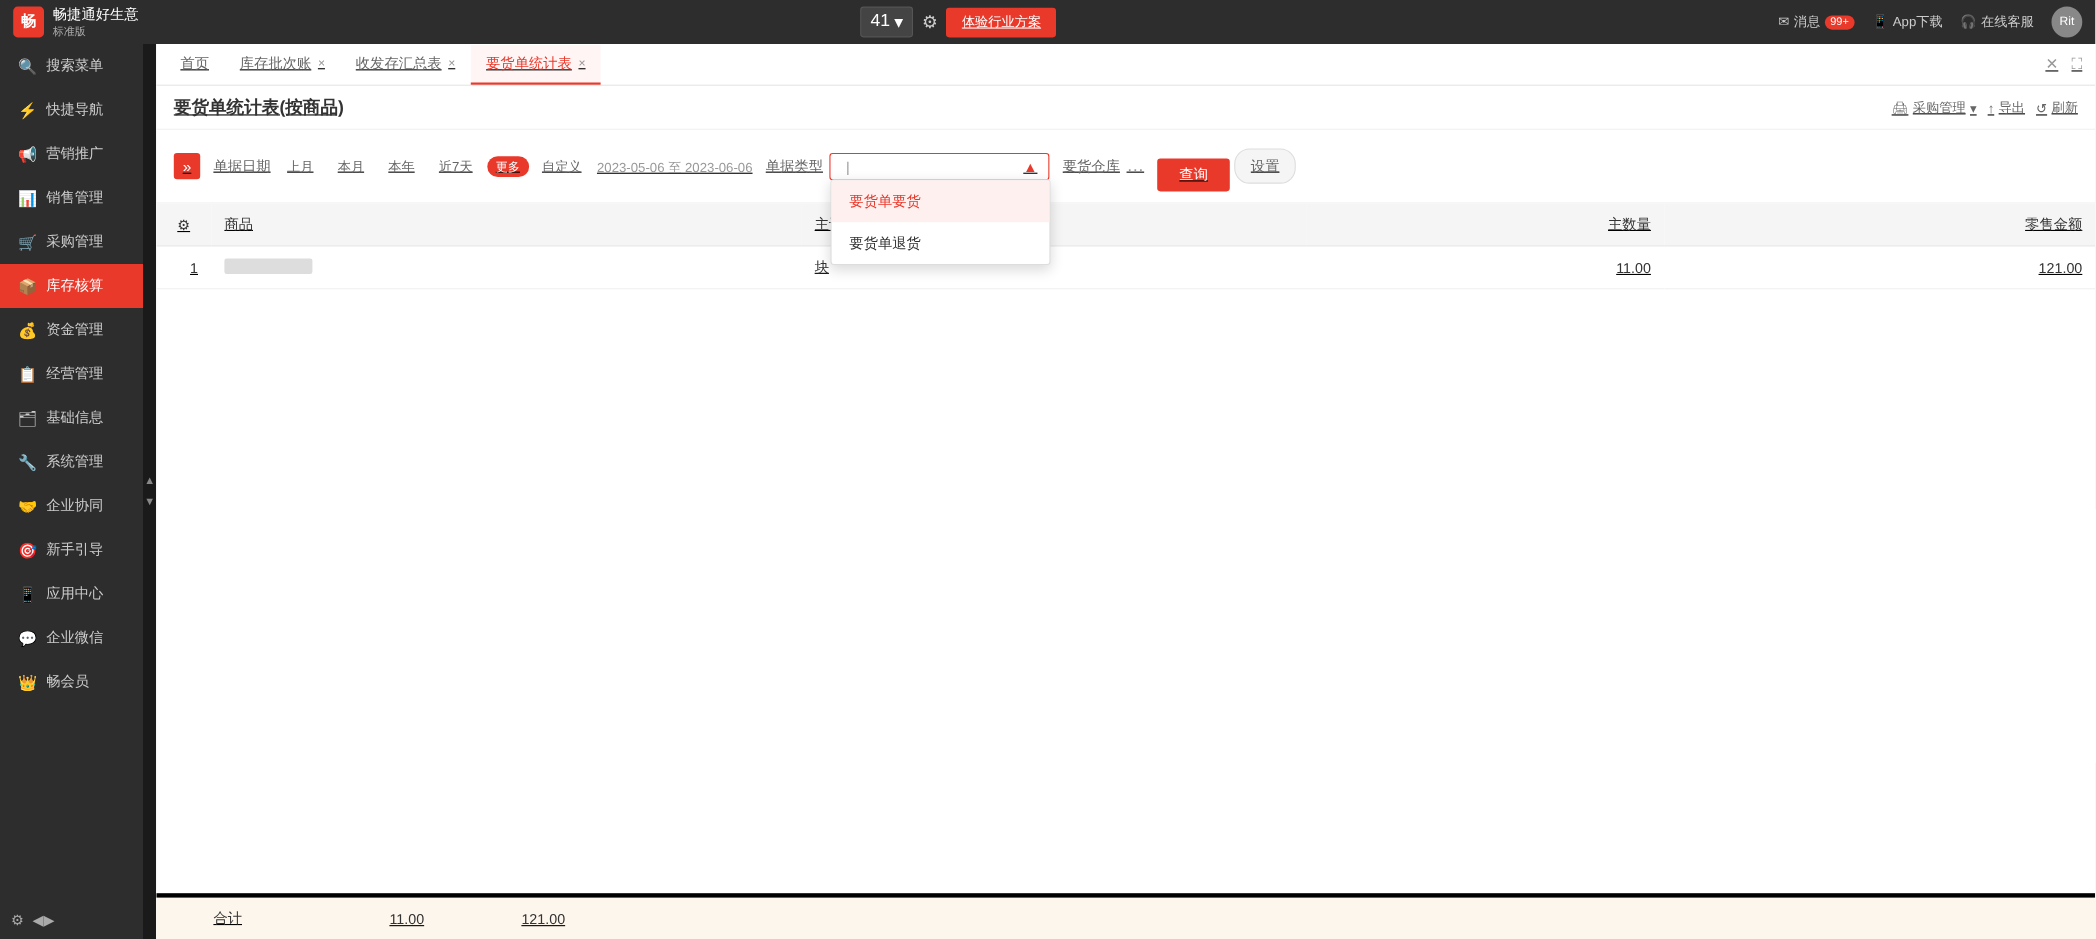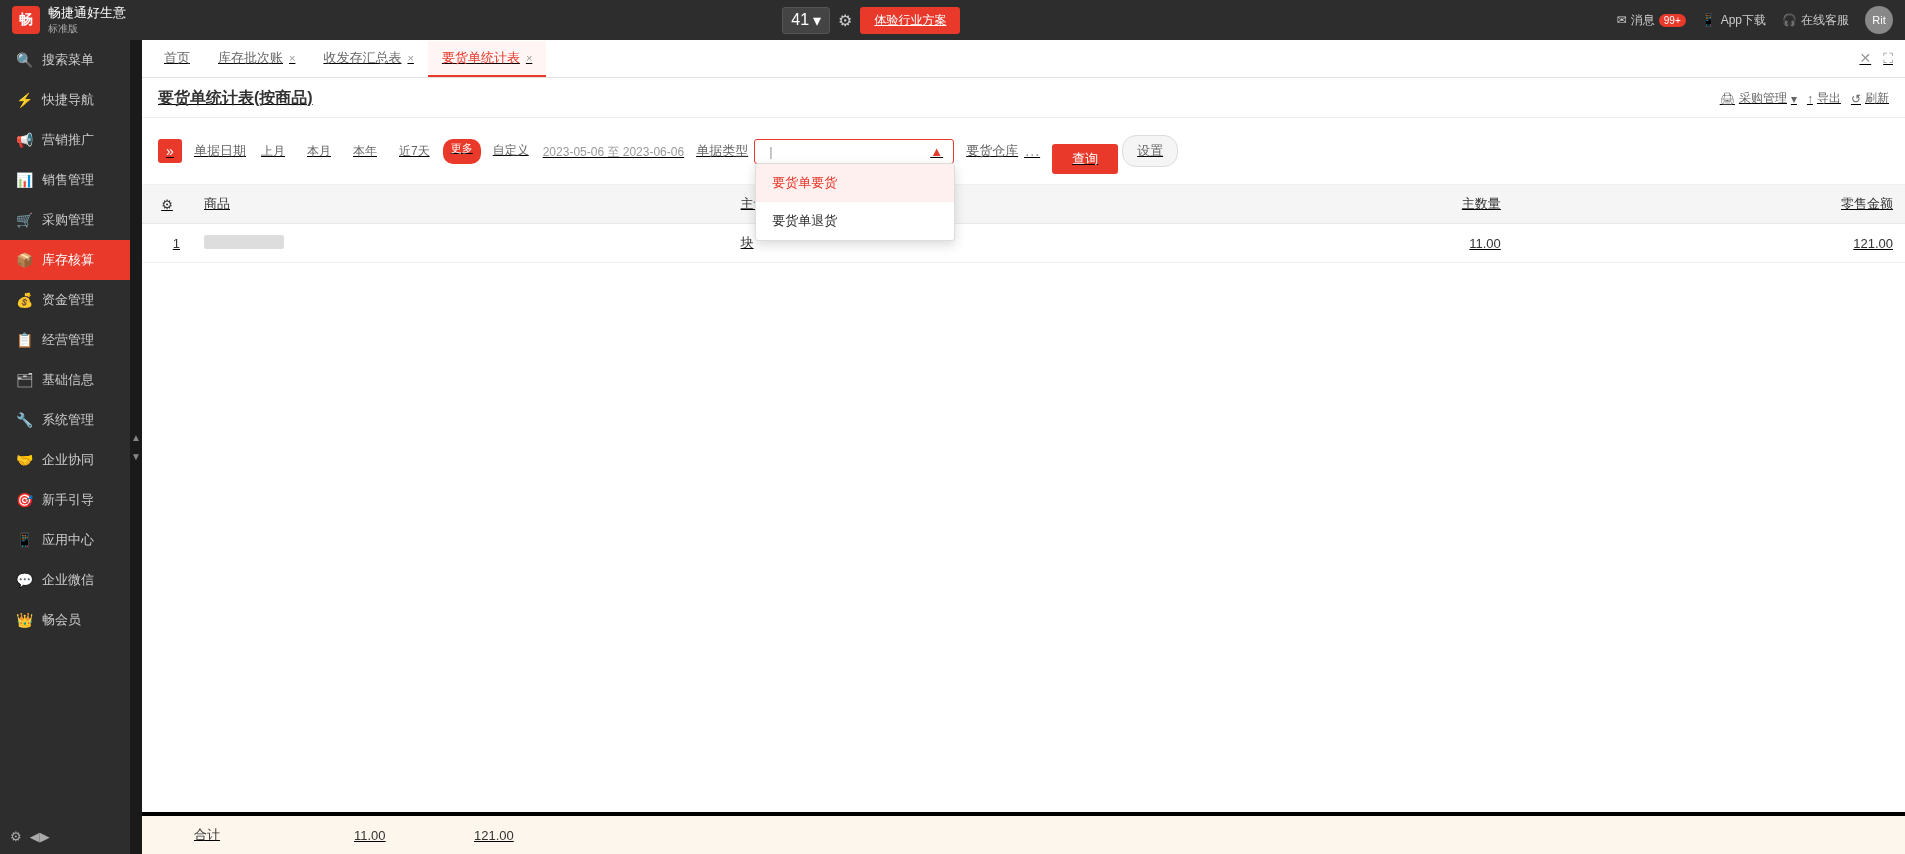--- a/index.html
+++ b/index.html
@@ -56,21 +56,21 @@
     .page-actions { display: flex; align-items: center; gap: 10px; }
     .print-btn { display: flex; align-items: center; gap: 4px; color: #666; font-size: 12px; cursor: pointer; }
     .export-btn { display: flex; align-items: center; gap: 4px; color: #666; font-size: 12px; cursor: pointer; }
     .refresh-btn { display: flex; align-items: center; gap: 4px; color: #666; font-size: 12px; cursor: pointer; }
 
     
     .filter-bar { display: flex; align-items: center; padding: 10px 16px; gap: 12px; border-bottom: 1px solid #f0f0f0; flex-shrink: 0; flex-wrap: wrap; }
     .filter-expand-btn { width: 24px; height: 24px; background: #e8392b; color: #fff; border: none; border-radius: 3px; cursor: pointer; display: flex; align-items: center; justify-content: center; font-size: 14px; }
     .filter-group { display: flex; align-items: center; gap: 6px; }
     .filter-label { color: #666; font-size: 13px; white-space: nowrap; }
-    .date-range-btns { display: flex; gap: 4px; }
+    .date-range-btns { display: flex; align-items: center; gap: 4px; }
     .date-btn { padding: 3px 8px; font-size: 12px; color: #666; cursor: pointer; border: 1px solid transparent; border-radius: 2px; }
     .date-btn.hot { background: #e8392b; color: #fff; border-radius: 10px; padding: 2px 8px; font-size: 11px; border: none; }
     .date-custom { padding: 3px 8px; font-size: 12px; color: #666; cursor: pointer; }
     .date-display { color: #999; font-size: 12px; }
 
     .doc-type-group { display: flex; align-items: center; gap: 6px; position: relative; }
     .doc-type-select { display: flex; align-items: center; border: 1px solid #e8392b; border-radius: 3px; padding: 4px 10px; min-width: 200px; cursor: pointer; position: relative; }
     .doc-type-select .chevron { margin-left: auto; color: #e8392b; }
     .doc-type-select .clear-btn { color: #999; cursor: pointer; margin-left: 4px; }
 

